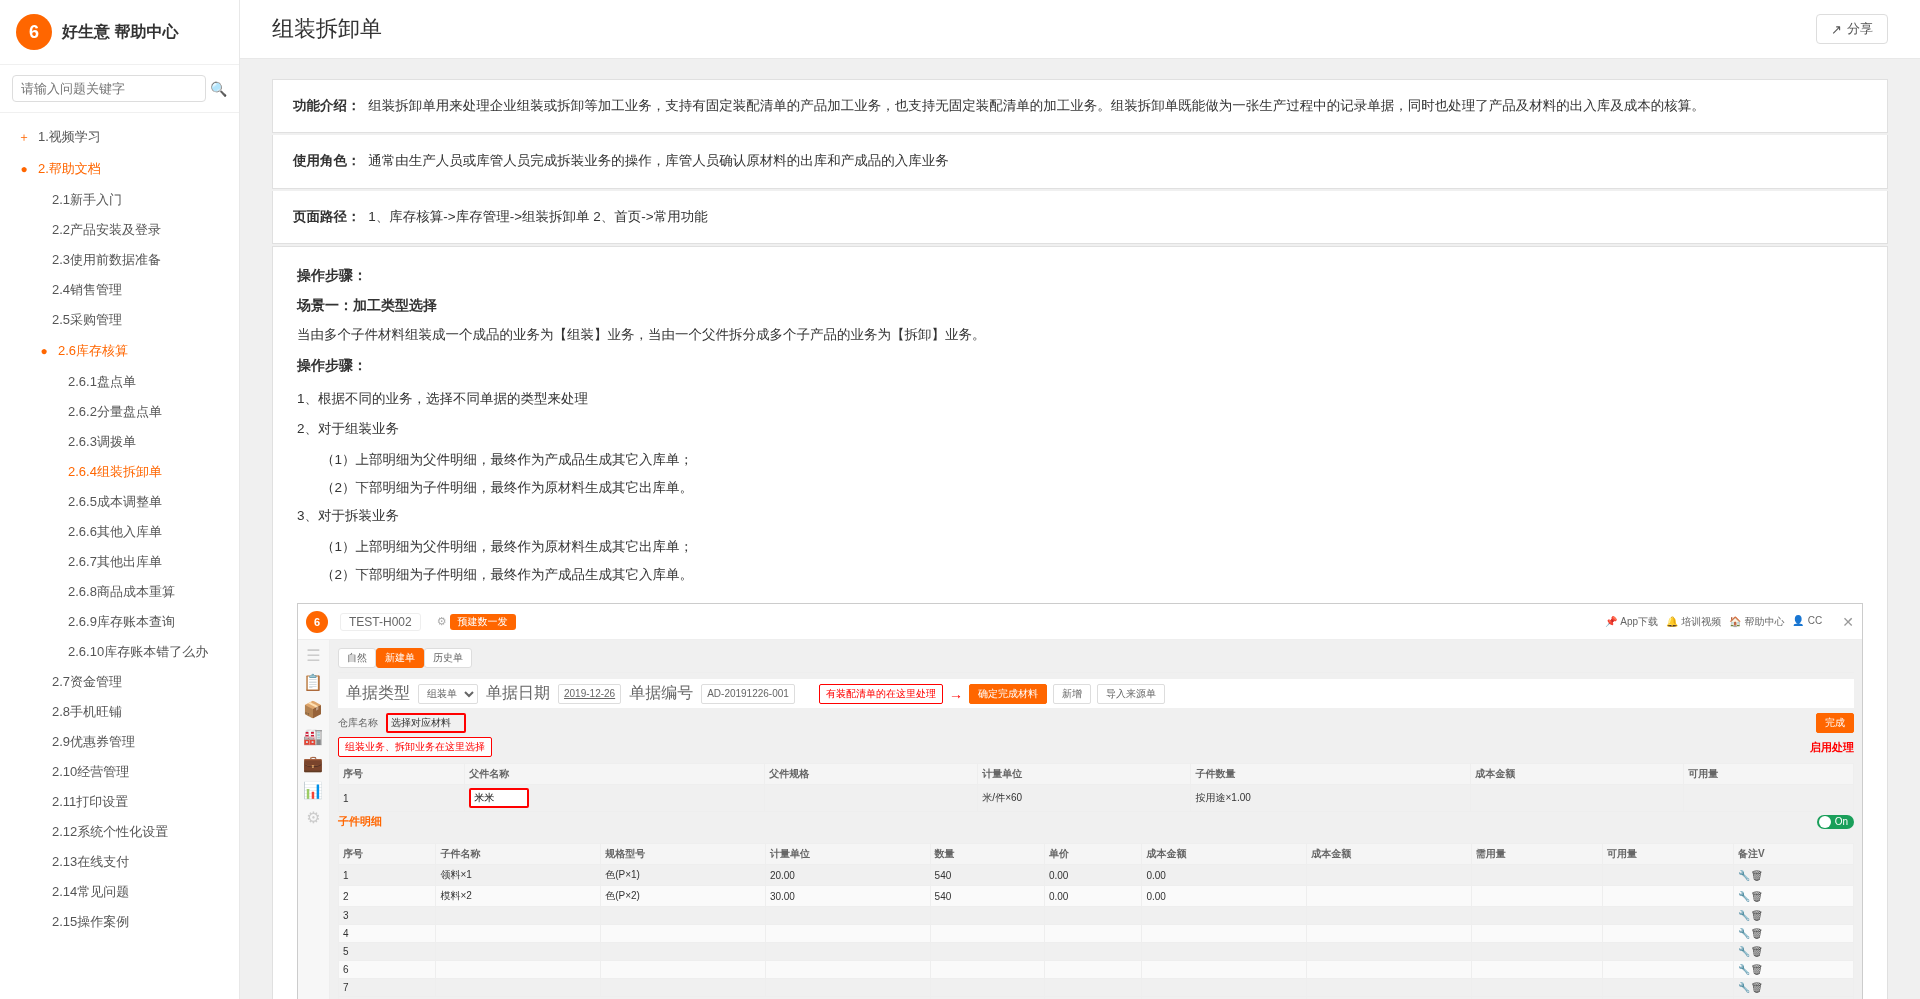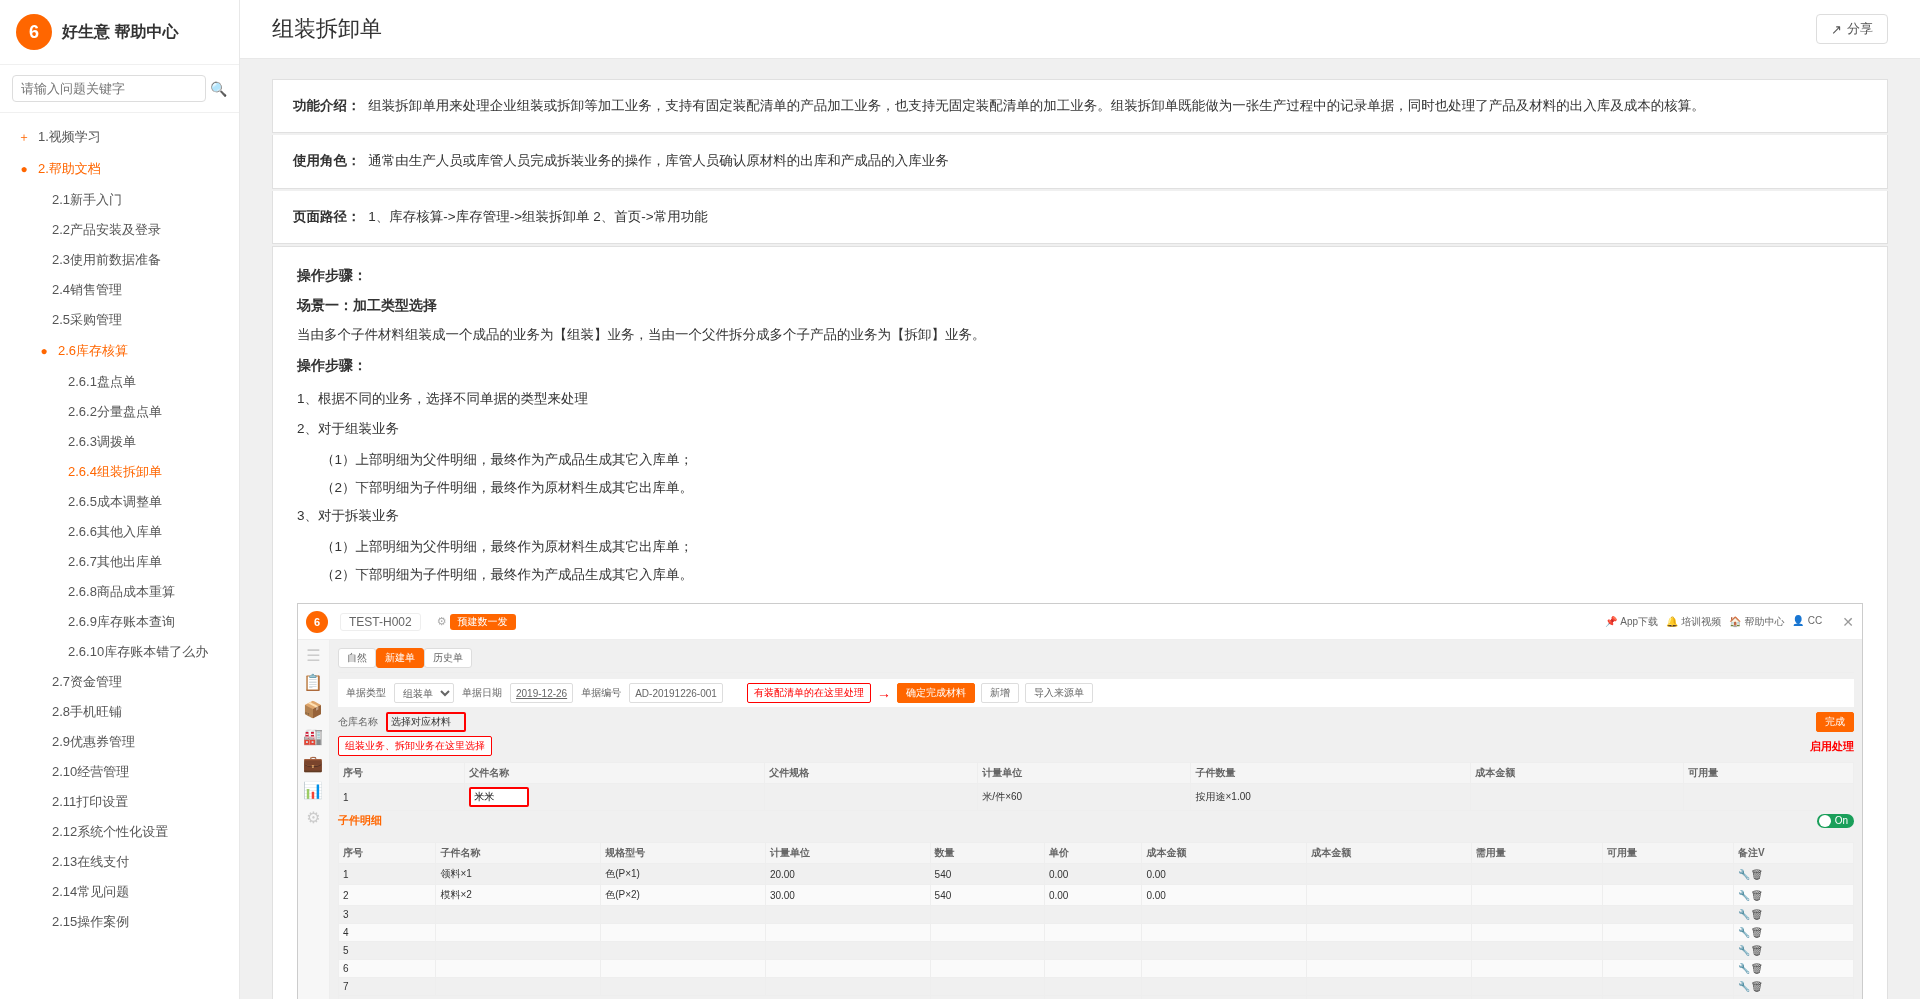--- a/index.html
+++ b/index.html
@@ -229,21 +229,21 @@
       width: 32px;
       background: #f7f7f7;
       border-right: 1px solid #eee;
       min-height: 300px;
     }
     .sc-content {
       flex: 1;
       padding: 8px;
     }
     .sc-form-label {
-      font-size: 10px;
+      font-size: 16px;
       color: #666;
       white-space: nowrap;
     }
     .sc-form-input {
       border: 1px solid #ddd;
       border-radius: 2px;
       padding: 2px 5px;
       font-size: 10px;
       height: 20px;
       min-width: 60px;

